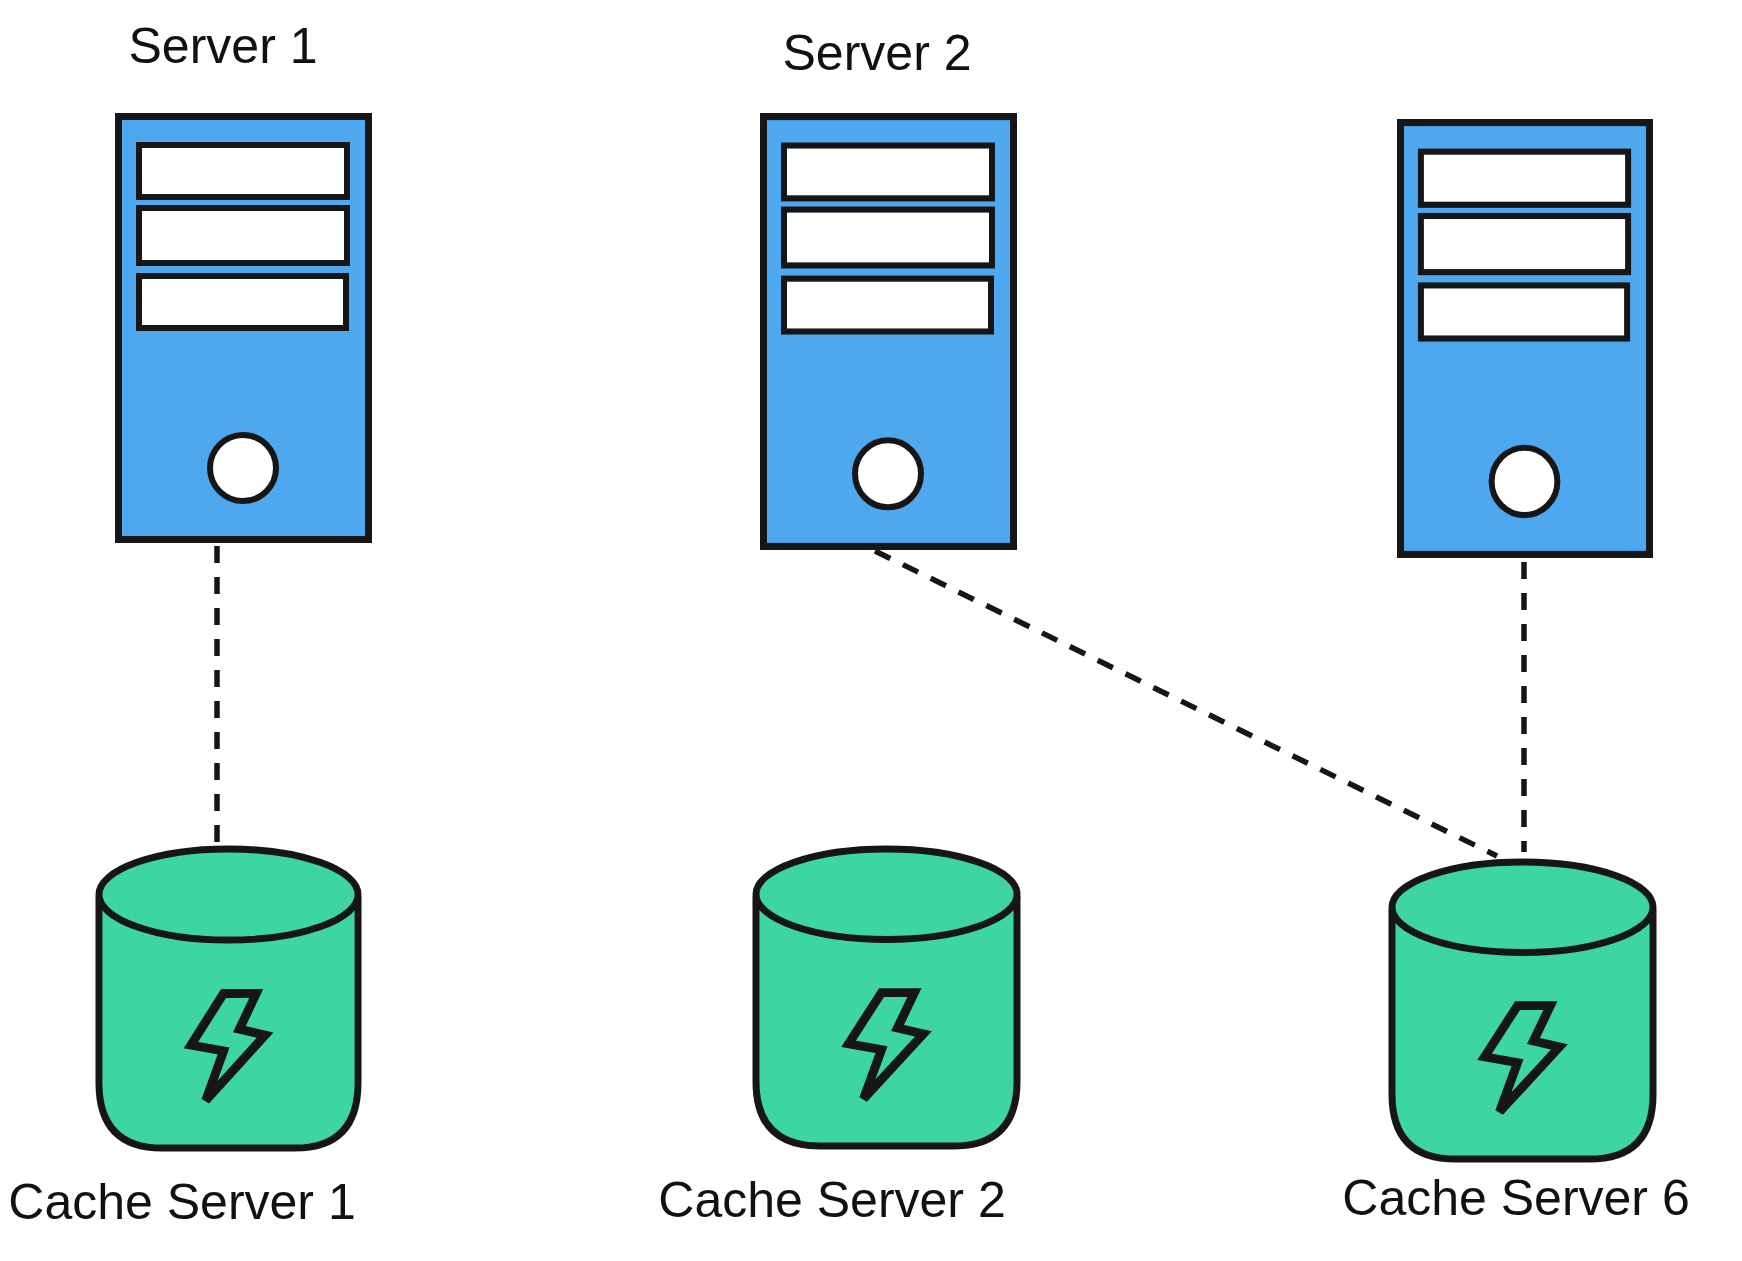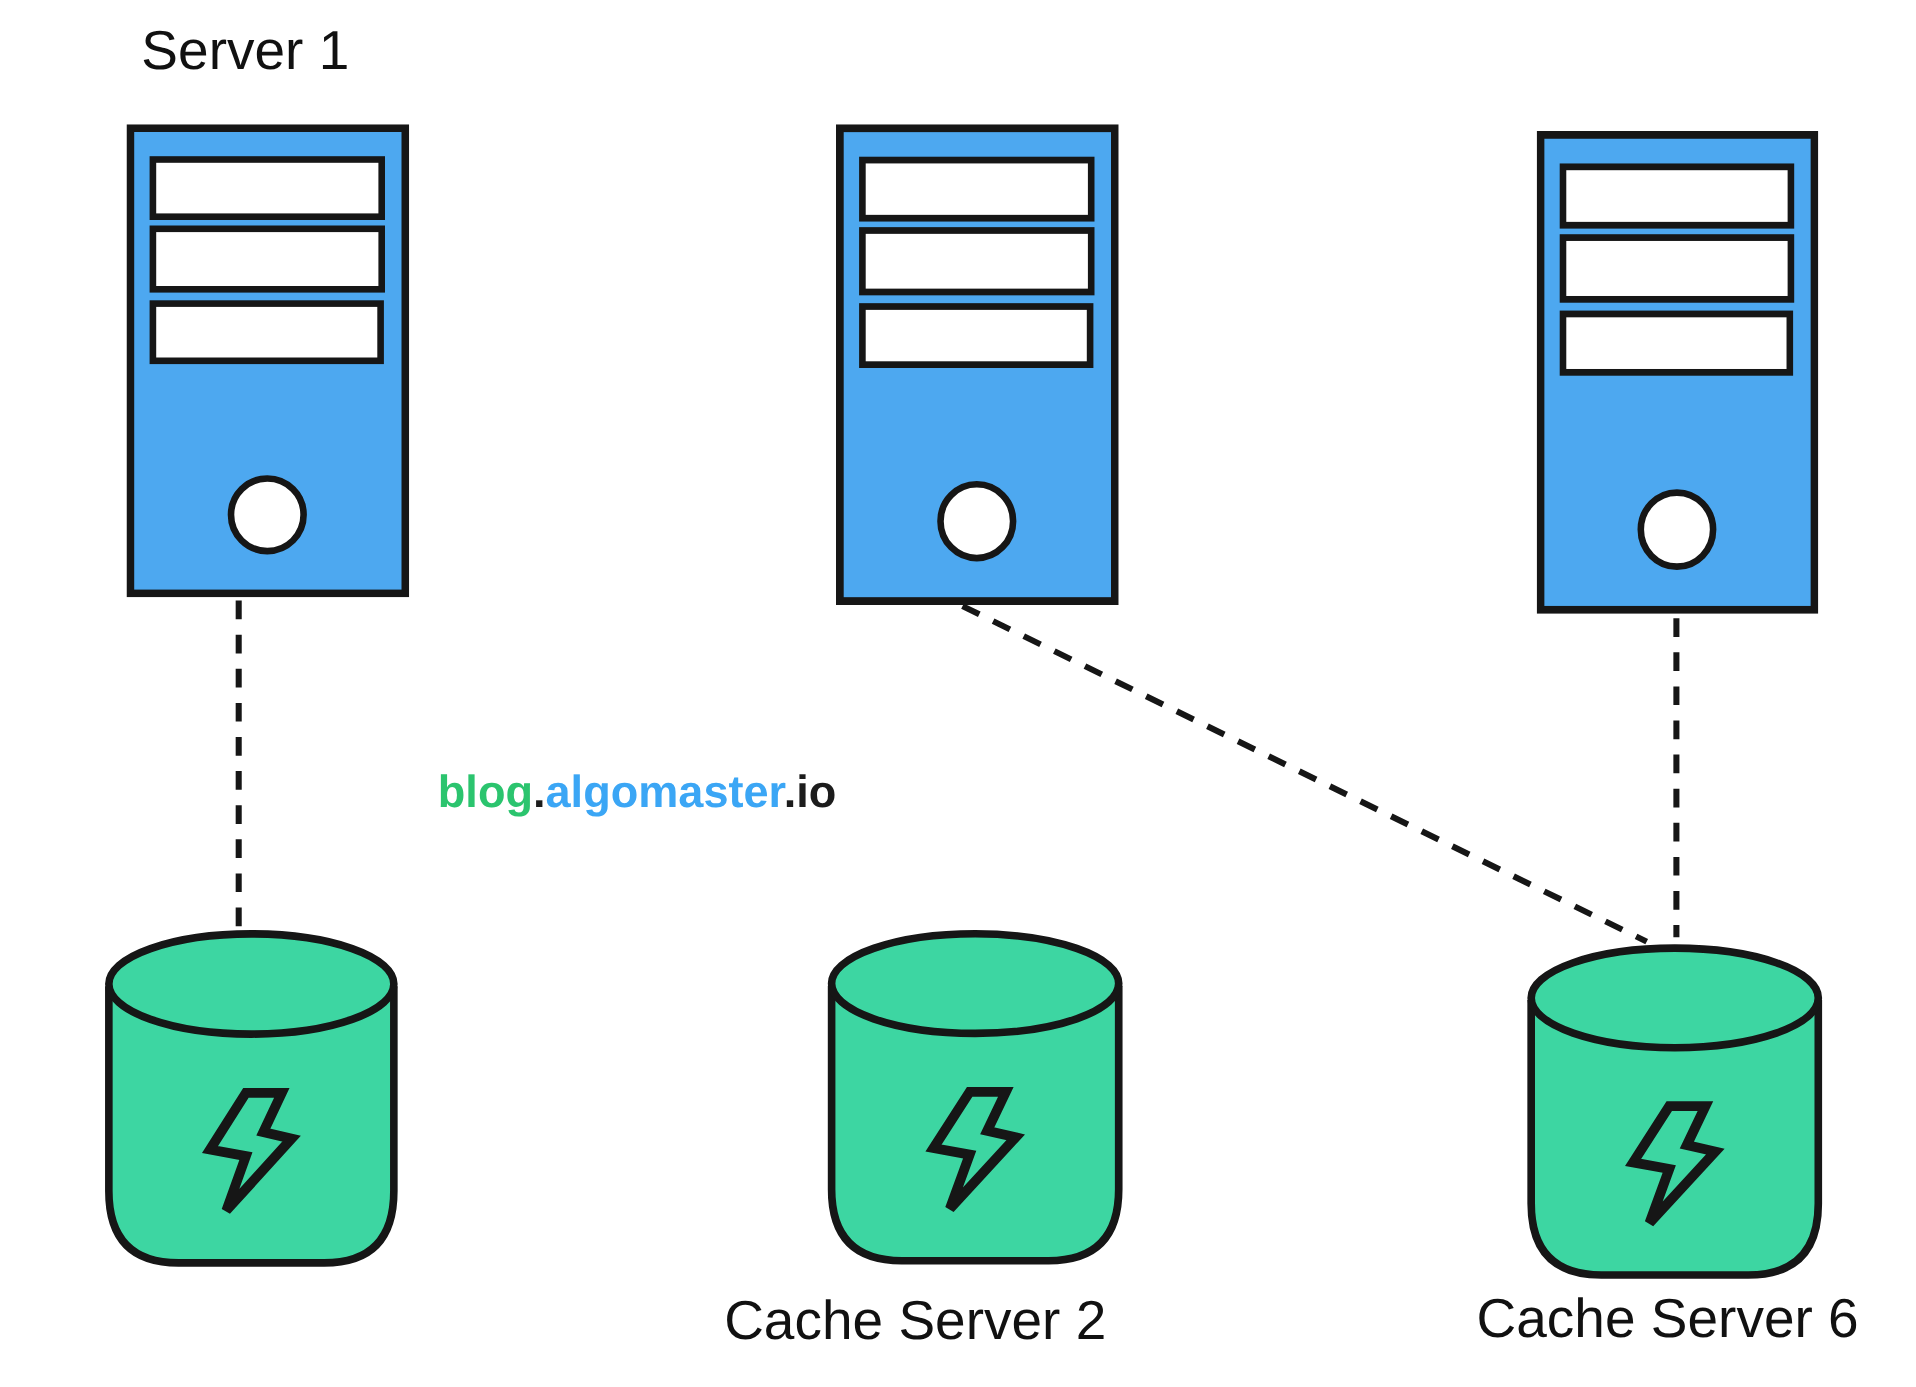--- a/index.html
+++ b/index.html
@@ -58,20 +58,21 @@
 
   <div class="node-label" style="left:223px; top:20px;">Server 1</div>
   <svg class="abs" style="left:115px; top:113px;" width="257" height="430" viewBox="0 0 257 430" preserveAspectRatio="none">
     <rect x="3.5" y="3.5" width="250" height="423" fill="#4da8f0" stroke="#161616" stroke-width="7"></rect>
     <rect x="24" y="32" width="208" height="52" fill="#ffffff" stroke="#161616" stroke-width="6"></rect>
     <rect x="24" y="95" width="208" height="55" fill="#ffffff" stroke="#161616" stroke-width="6"></rect>
     <rect x="24" y="163" width="207" height="52" fill="#ffffff" stroke="#161616" stroke-width="6"></rect>
     <circle cx="128" cy="355" r="33" fill="#ffffff" stroke="#161616" stroke-width="6"></circle>
   </svg>
 
+  <div class="node-label" style="left:877px; top:27px;">Server 2</div>
   <svg class="abs" style="left:760px; top:113px;" width="257" height="437" viewBox="0 0 257 430" preserveAspectRatio="none">
     <rect x="3.5" y="3.5" width="250" height="423" fill="#4da8f0" stroke="#161616" stroke-width="7"></rect>
     <rect x="24" y="32" width="208" height="52" fill="#ffffff" stroke="#161616" stroke-width="6"></rect>
     <rect x="24" y="95" width="208" height="55" fill="#ffffff" stroke="#161616" stroke-width="6"></rect>
     <rect x="24" y="163" width="207" height="52" fill="#ffffff" stroke="#161616" stroke-width="6"></rect>
     <circle cx="128" cy="355" r="33" fill="#ffffff" stroke="#161616" stroke-width="6"></circle>
   </svg>
 
   <svg class="abs" style="left:1397px; top:119px;" width="256" height="439" viewBox="0 0 257 430" preserveAspectRatio="none">
     <rect x="3.5" y="3.5" width="250" height="423" fill="#4da8f0" stroke="#161616" stroke-width="7"></rect>
@@ -79,32 +80,30 @@
     <rect x="24" y="95" width="208" height="55" fill="#ffffff" stroke="#161616" stroke-width="6"></rect>
     <rect x="24" y="163" width="207" height="52" fill="#ffffff" stroke="#161616" stroke-width="6"></rect>
     <circle cx="128" cy="355" r="33" fill="#ffffff" stroke="#161616" stroke-width="6"></circle>
   </svg>
 
   <svg class="abs" style="left:95px; top:845px;" width="267" height="307" viewBox="0 0 270 310" preserveAspectRatio="none">
     <path d="M 4 52 L 4 240 Q 4 306 68 306 L 202 306 Q 266 306 266 240 L 266 52" fill="#3dd6a2" stroke="#161616" stroke-width="7"></path>
     <ellipse cx="135" cy="50" rx="131" ry="46" fill="#3dd6a2" stroke="#161616" stroke-width="7"></ellipse>
     <path d="M 130 150 L 163 150 L 146 186 L 172 192 L 112 258 L 130 208 L 97 202 Z" fill="none" stroke="#161616" stroke-width="9" stroke-linejoin="miter"></path>
   </svg>
+  <div class="node-label" style="left:182px; top:1176px;">Cache Server 1</div>
 
   <svg class="abs" style="left:752px; top:845px;" width="269" height="305" viewBox="0 0 270 310" preserveAspectRatio="none">
     <path d="M 4 52 L 4 240 Q 4 306 68 306 L 202 306 Q 266 306 266 240 L 266 52" fill="#3dd6a2" stroke="#161616" stroke-width="7"></path>
     <ellipse cx="135" cy="50" rx="131" ry="46" fill="#3dd6a2" stroke="#161616" stroke-width="7"></ellipse>
     <path d="M 130 150 L 163 150 L 146 186 L 172 192 L 112 258 L 130 208 L 97 202 Z" fill="none" stroke="#161616" stroke-width="9" stroke-linejoin="miter"></path>
   </svg>
   <div class="node-label" style="left:832px; top:1174px;">Cache Server 2</div>
 
   <svg class="abs" style="left:1388px; top:858px;" width="269" height="305" viewBox="0 0 270 310" preserveAspectRatio="none">
     <path d="M 4 52 L 4 240 Q 4 306 68 306 L 202 306 Q 266 306 266 240 L 266 52" fill="#3dd6a2" stroke="#161616" stroke-width="7"></path>
     <ellipse cx="135" cy="50" rx="131" ry="46" fill="#3dd6a2" stroke="#161616" stroke-width="7"></ellipse>
     <path d="M 130 150 L 163 150 L 146 186 L 172 192 L 112 258 L 130 208 L 97 202 Z" fill="none" stroke="#161616" stroke-width="9" stroke-linejoin="miter"></path>
   </svg>
   <div class="node-label" style="left:1516px; top:1172px;">Cache Server 6</div>
 
-  <div class="watermark">
-    <span class="wm-green">blog</span><span class="wm-dark">.</span><span class="wm-blue">algomaster</span><span class="wm-dark">.io</span>
-  </div>
 
 </div>
 
 </body></html>

